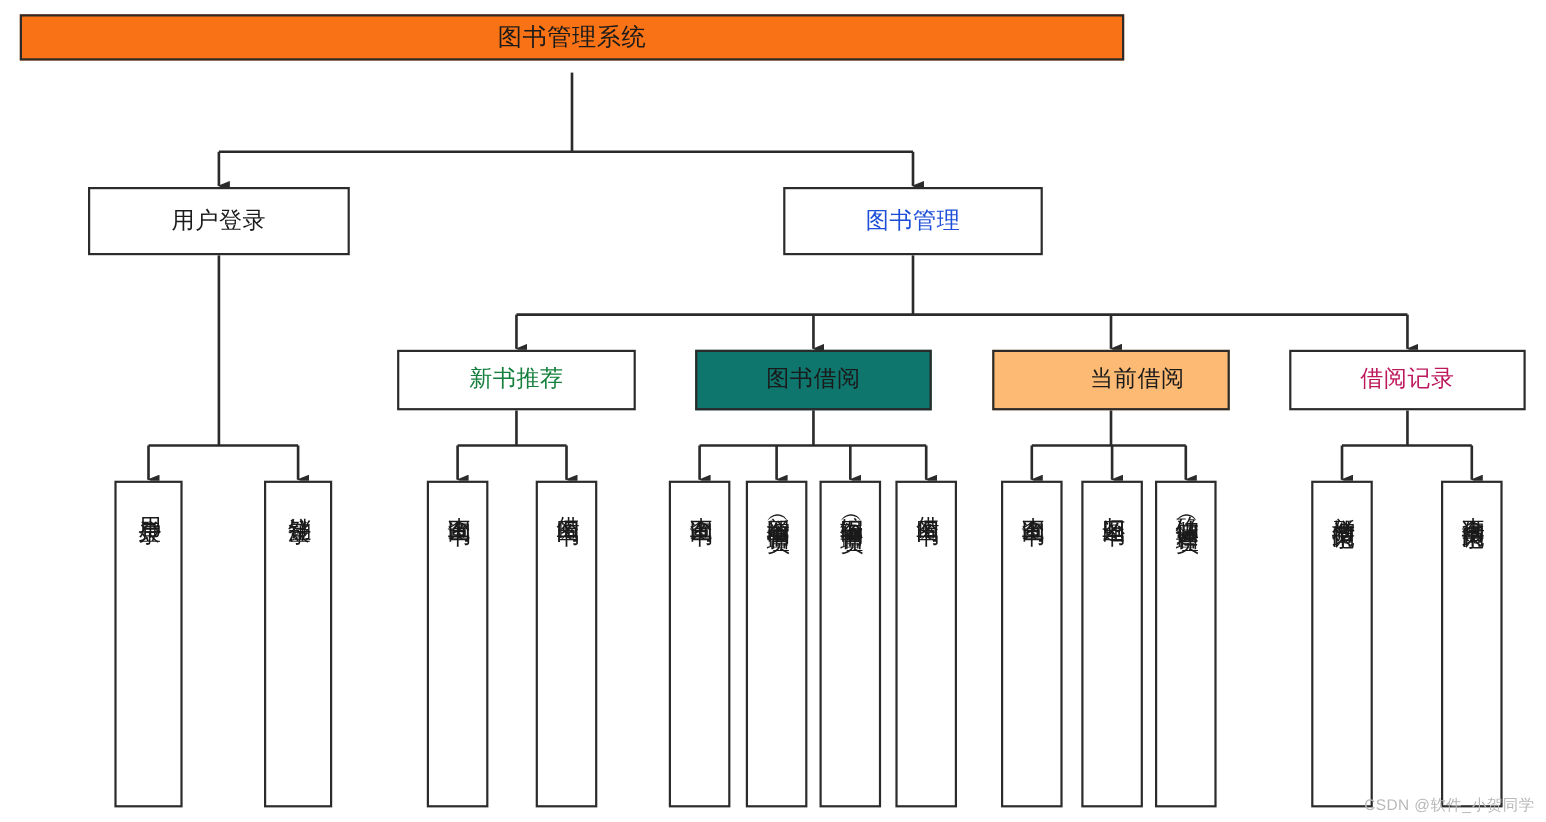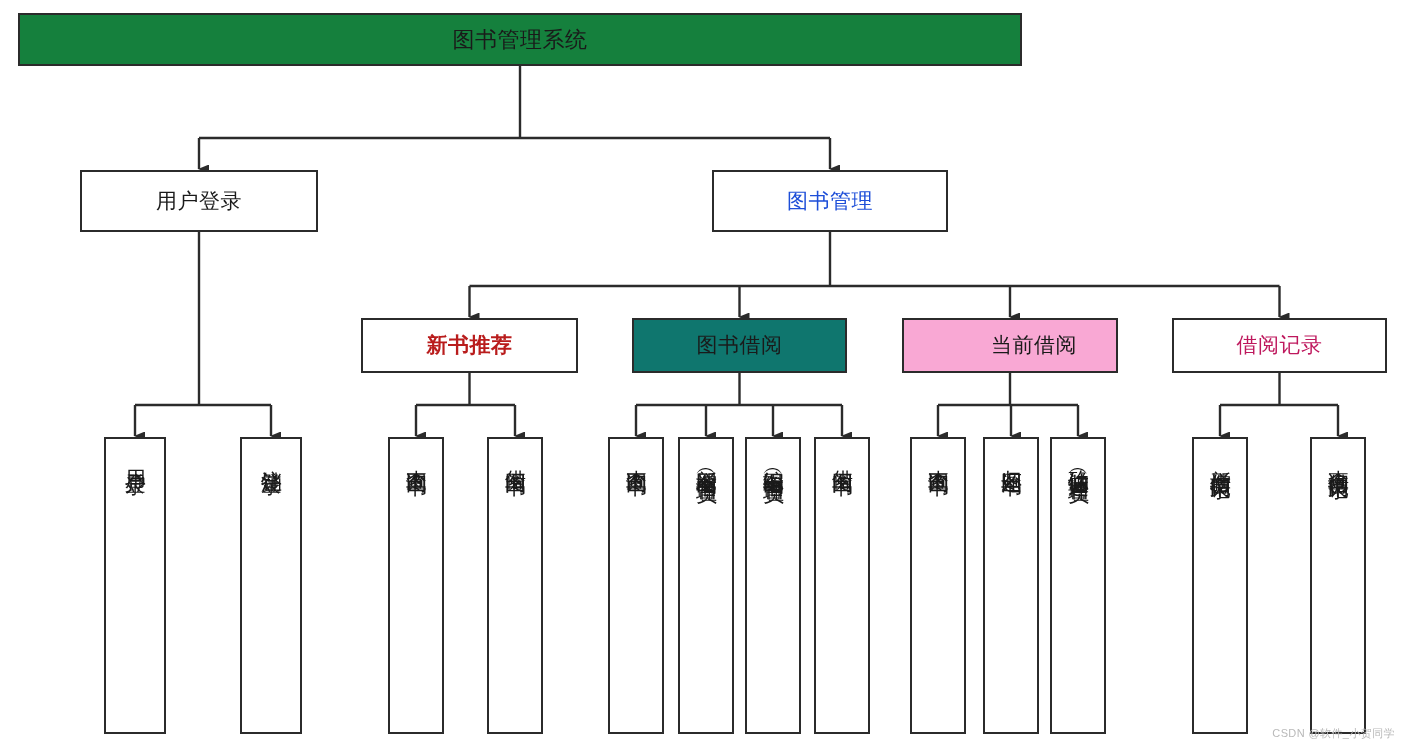--- a/index.html
+++ b/index.html
@@ -53,21 +53,21 @@
     font-size: 21px;
     line-height: 1.28;
     letter-spacing: 2px;
     white-space: normal;
     max-height: 272px;
   }
   .watermark {
     position: absolute;
     right: 10px;
     bottom: 6px;
-    font-size: 11px;
+    font-size: 14px;
     color: #b9b9b9;
     letter-spacing: 0.4px;
     white-space: nowrap;
     pointer-events: none;
   }
 </style>
 </head>
 <body>
 
 <div id="canvas">
@@ -108,36 +108,36 @@
         <line x1="1011" y1="405" x2="1011" y2="436" stroke="#2b2b2b" marker-end="url(#arrowhead)"></line>
         <line x1="1078" y1="405" x2="1078" y2="436" stroke="#2b2b2b" marker-end="url(#arrowhead)"></line>
         <line x1="1279.5" y1="373" x2="1279.5" y2="405" stroke="#2b2b2b"></line>
         <line x1="1220" y1="405" x2="1338" y2="405" stroke="#2b2b2b"></line>
         <line x1="1220" y1="405" x2="1220" y2="436" stroke="#2b2b2b" marker-end="url(#arrowhead)"></line>
         <line x1="1338" y1="405" x2="1338" y2="436" stroke="#2b2b2b" marker-end="url(#arrowhead)"></line>
       </g>
   </svg>
 
   <div id="node-layer">
-      <div class="node root" id="node-root" style="left: 18px; top: 13px; width: 1004px; height: 53px; border-color: rgb(43, 43, 43); background: #15803d;">
+      <div class="node root" id="node-root" style="left: 18px; top: 13px; width: 1004px; height: 42px; border-color: rgb(43, 43, 43); background: #f97316;">
         <span class="node-label" style="color: rgb(26, 26, 26);">图书管理系统</span>
       </div>
       <div class="node" id="node-login" style="left: 80px; top: 170px; width: 238px; height: 62px; border-color: rgb(43, 43, 43); background: rgb(255, 255, 255);">
         <span class="node-label" style="color: rgb(26, 26, 26);">用户登录</span>
       </div>
       <div class="node" id="node-bookmgmt" style="left: 712px; top: 170px; width: 236px; height: 62px; border-color: rgb(43, 43, 43); background: rgb(255, 255, 255);">
         <span class="node-label" style="color: #1d4ed8;">图书管理</span>
       </div>
       <div class="node" id="node-newbook" style="left: 361px; top: 318px; width: 217px; height: 55px; border-color: rgb(43, 43, 43); background: rgb(255, 255, 255);">
-        <span class="node-label" style="color: #b91c1c; font-weight: bold;">新书推荐</span>
+        <span class="node-label" style="color: #15803d;">新书推荐</span>
       </div>
       <div class="node" id="node-borrow" style="left: 632px; top: 318px; width: 215px; height: 55px; border-color: rgb(43, 43, 43); background: #0f766e;">
         <span class="node-label" style="color: rgb(26, 26, 26);">图书借阅</span>
       </div>
-      <div class="node" id="node-current" style="left: 902px; top: 318px; width: 216px; height: 55px; border-color: rgb(43, 43, 43); background: #f9a8d4; padding-left: 48px;">
+      <div class="node" id="node-current" style="left: 902px; top: 318px; width: 216px; height: 55px; border-color: rgb(43, 43, 43); background: #fdba74; padding-left: 48px;">
         <span class="node-label" style="color: rgb(26, 26, 26);">当前借阅</span>
       </div>
       <div class="node" id="node-records" style="left: 1172px; top: 318px; width: 215px; height: 55px; border-color: rgb(43, 43, 43); background: rgb(255, 255, 255);">
         <span class="node-label" style="color: #be185d;">借阅记录</span>
       </div>
       <div class="node leaf" id="node-login-in" style="left: 104px; top: 437px; width: 62px; height: 297px; border-color: rgb(43, 43, 43); background: rgb(255, 255, 255);">
         <span class="node-label" style="color: rgb(26, 26, 26);">用户登录</span>
       </div>
       <div class="node leaf" id="node-login-out" style="left: 240px; top: 437px; width: 62px; height: 297px; border-color: rgb(43, 43, 43); background: rgb(255, 255, 255);">
         <span class="node-label" style="color: rgb(26, 26, 26);">注销登录</span>

